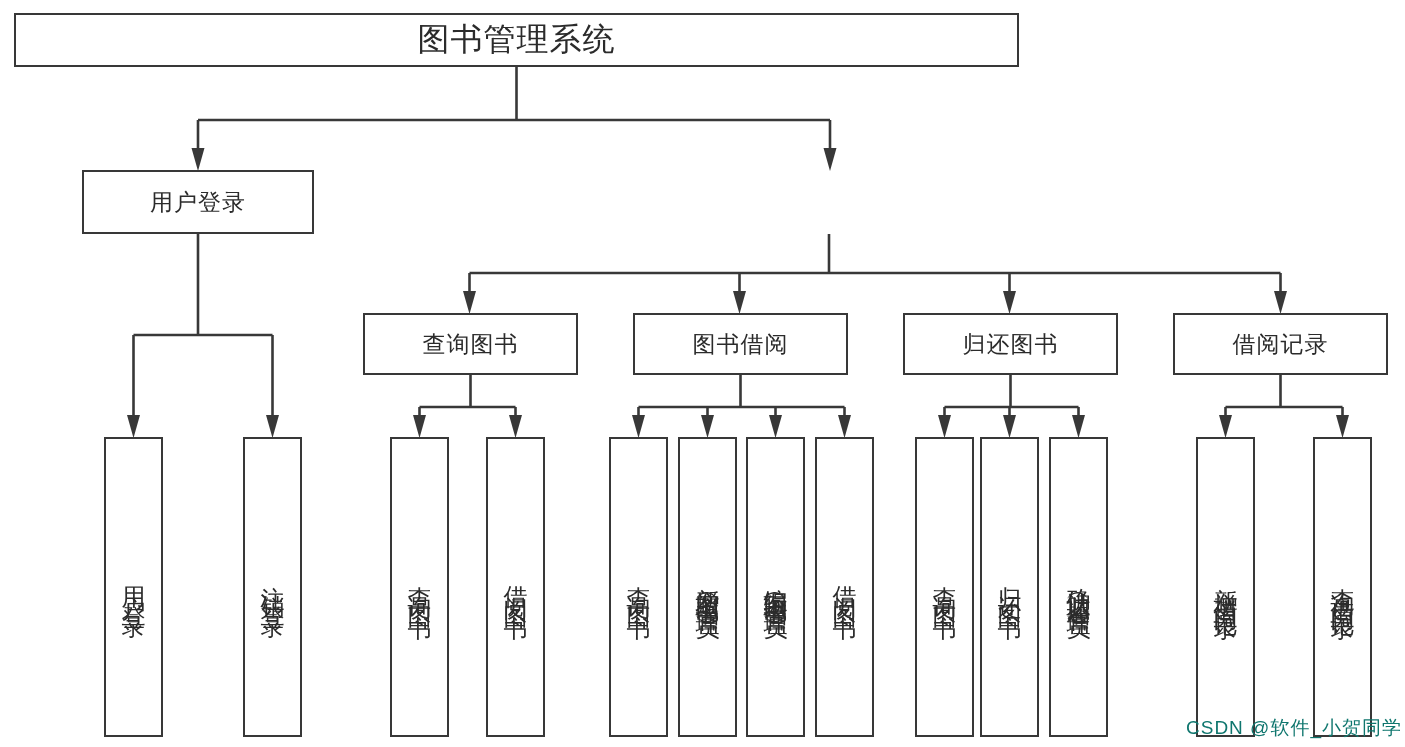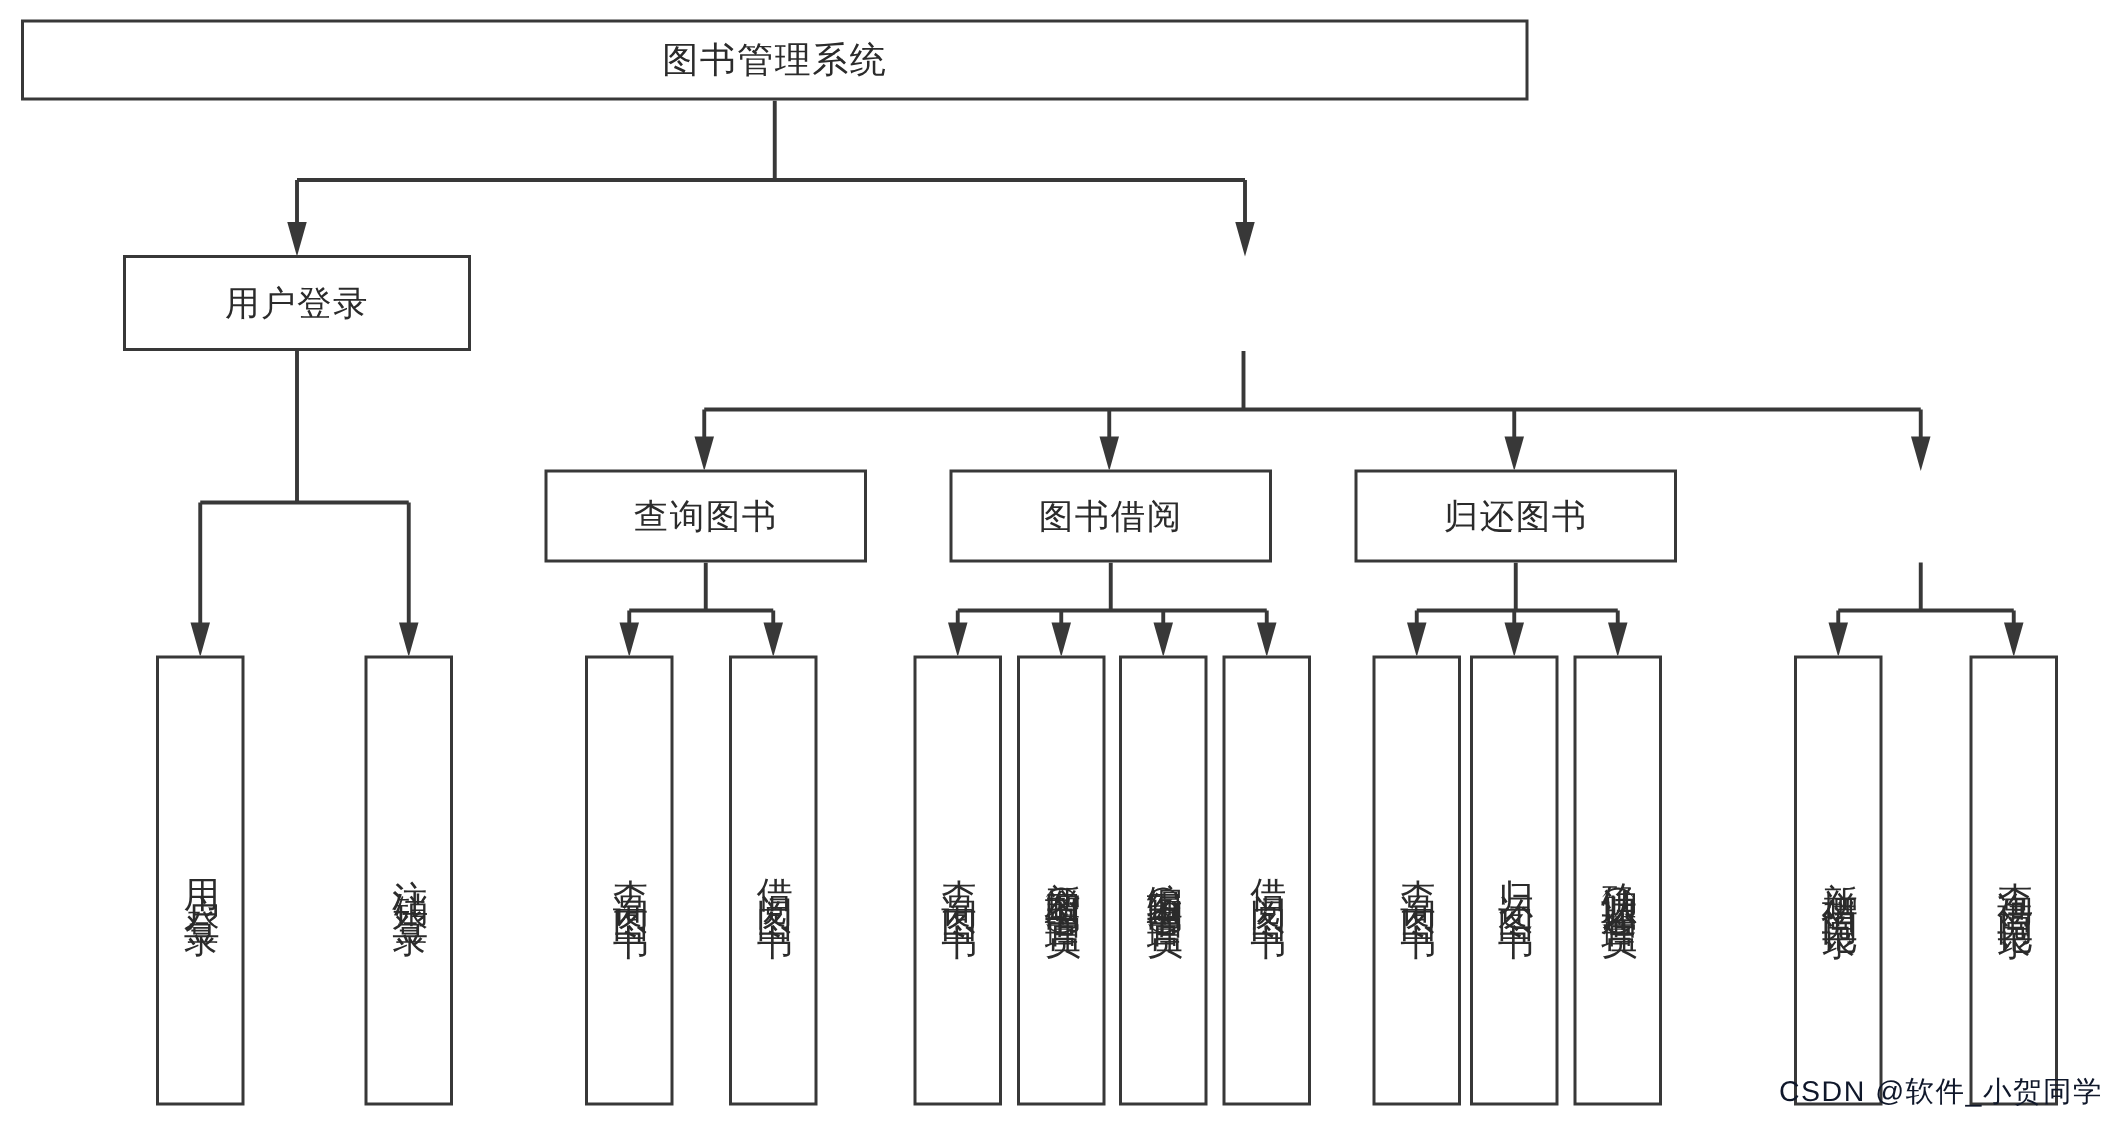--- a/index.html
+++ b/index.html
@@ -31,39 +31,39 @@
     display: flex;
     align-items: center;
     justify-content: center;
     z-index: 2;
   }
   .h-node {
     font-size: 23px;
     letter-spacing: 1px;
   }
   .root-node {
-    font-size: 24px;
+    font-size: 32px;
   }
   .v-node span {
     writing-mode: vertical-rl;
     text-orientation: mixed;
     font-size: 24px;
     line-height: 1;
     white-space: nowrap;
   }
   .vt-4 span { letter-spacing: 10px; }
   .vt-6 span { letter-spacing: 6px; }
   .vt-9 span { letter-spacing: 4px; }
   #watermark {
     position: absolute;
     left: 1186px;
     top: 715px;
     z-index: 10;
     font-size: 19px;
-    color: #0f172a;
+    color: #0f766e;
     letter-spacing: 1px;
     white-space: nowrap;
   }
   .wire { stroke: #383838; stroke-width: 2.6; fill: none; }
   .head { fill: #383838; stroke: none; }
 </style>
 </head>
 <body>
 
 <div id="canvas">
@@ -137,20 +137,21 @@
     </g>
   </svg>
 
   <div class="node h-node root-node" style="left:14px; top:13px; width:1005px; height:54px;">图书管理系统</div>
 
   <div class="node h-node" style="left:82px; top:170px; width:232px; height:64px;">用户登录</div>
 
   <div class="node h-node" style="left:363px; top:313px; width:215px; height:62px;">查询图书</div>
   <div class="node h-node" style="left:633px; top:313px; width:215px; height:62px;">图书借阅</div>
   <div class="node h-node" style="left:903px; top:313px; width:215px; height:62px;">归还图书</div>
+  <div class="node h-node" style="left:1173px; top:313px; width:215px; height:62px;">借阅记录</div>
 
   <div class="node v-node vt-4" style="left:104px; top:437px; width:59px; height:300px;">
     <span>用户登录</span>
   </div>
   <div class="node v-node vt-4" style="left:243px; top:437px; width:59px; height:300px;">
     <span>注销登录</span>
   </div>
 
   <div class="node v-node vt-4" style="left:390px; top:437px; width:59px; height:300px;">
     <span>查询图书</span>

